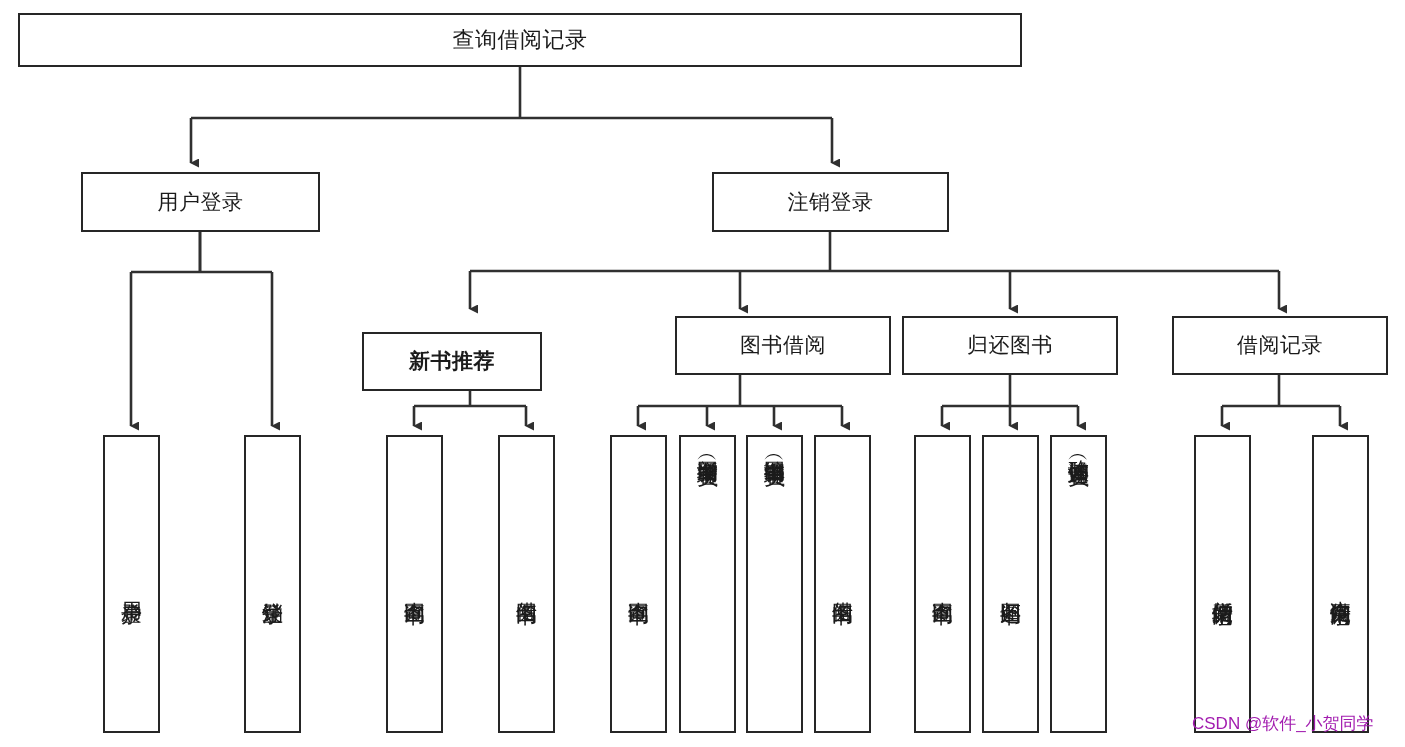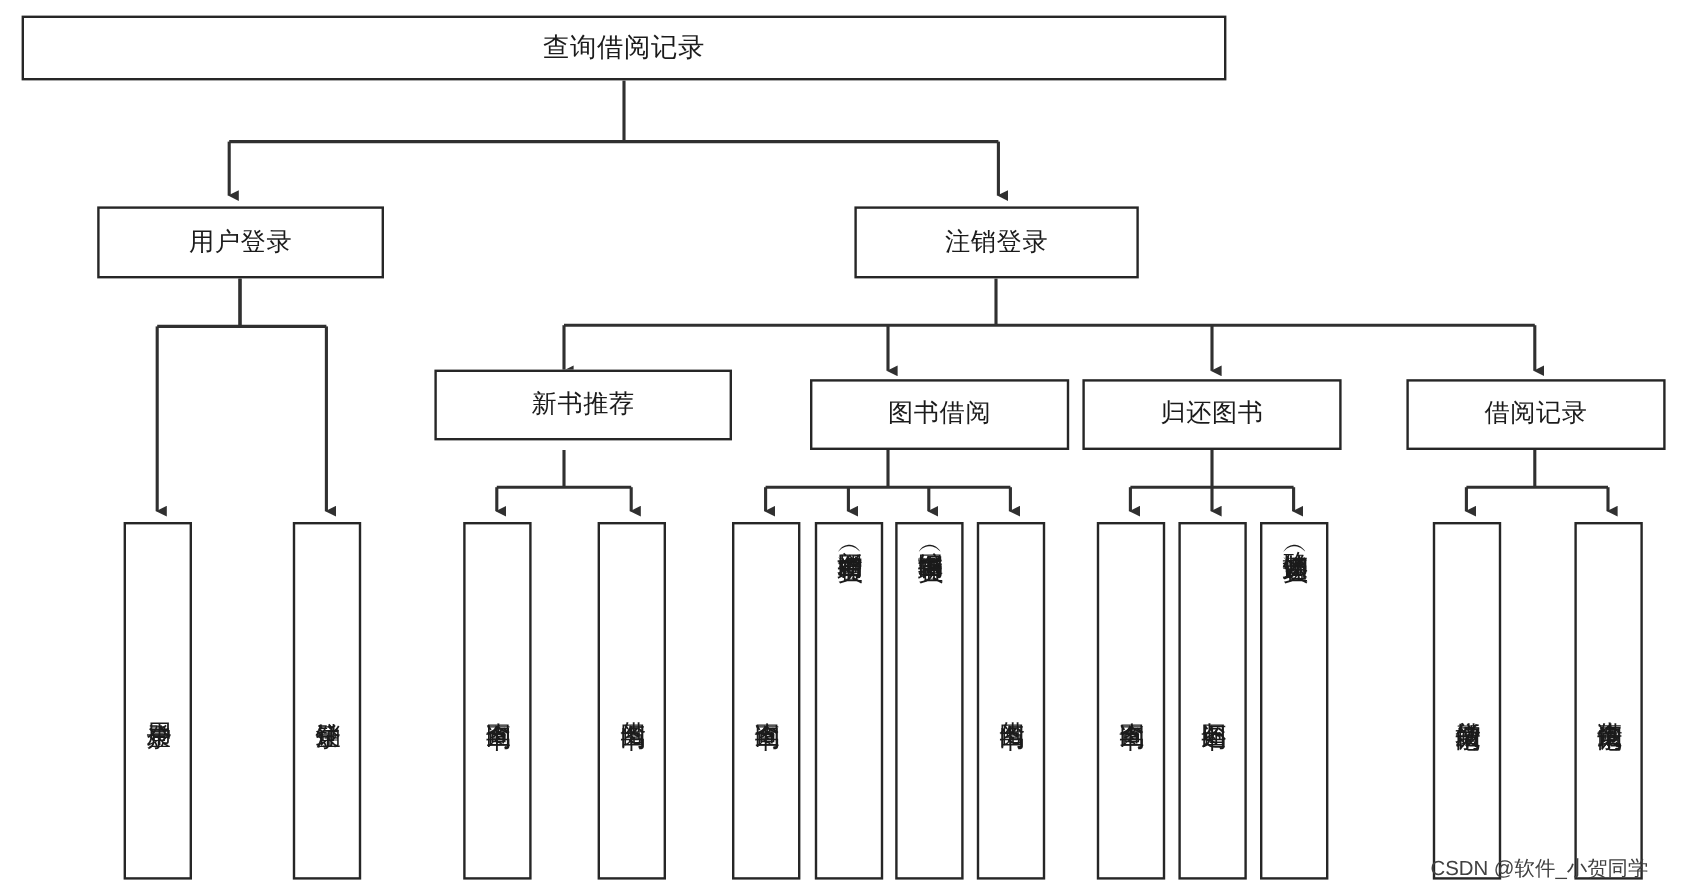--- a/index.html
+++ b/index.html
@@ -61,21 +61,21 @@
   }
   .node.vert.mid .node-label {
     margin-top: auto;
     margin-bottom: auto;
   }
   .watermark {
     position: absolute;
     left: 1192px;
     top: 712px;
     font-size: 17px;
-    color: #404040;
+    color: #a21caf;
     font-family: "Liberation Sans", "DejaVu Sans", sans-serif;
     white-space: nowrap;
     pointer-events: none;
   }
 </style>
 </head>
 <body>
 
 <div id="canvas">
 
@@ -135,21 +135,21 @@
     <span class="node-label">查询借阅记录</span>
   </div>
 
   <div class="node horiz" style="left:81px; top:172px; width:239px; height:60px;">
     <span class="node-label">用户登录</span>
   </div>
   <div class="node horiz" style="left:712px; top:172px; width:237px; height:60px;">
     <span class="node-label">注销登录</span>
   </div>
 
-  <div class="node horiz" style="left:362px; top:308px; width:248px; height:59px;">
+  <div class="node horiz" style="left:362px; top:332px; width:180px; height:59px;font-weight:bold;">
     <span class="node-label">新书推荐</span>
   </div>
   <div class="node horiz" style="left:632px; top:316px; width:216px; height:59px;margin-left:43px;">
     <span class="node-label">图书借阅</span>
   </div>
   <div class="node horiz" style="left:902px; top:316px; width:216px; height:59px;">
     <span class="node-label">归还图书</span>
   </div>
   <div class="node horiz" style="left:1172px; top:316px; width:216px; height:59px;">
     <span class="node-label">借阅记录</span>

